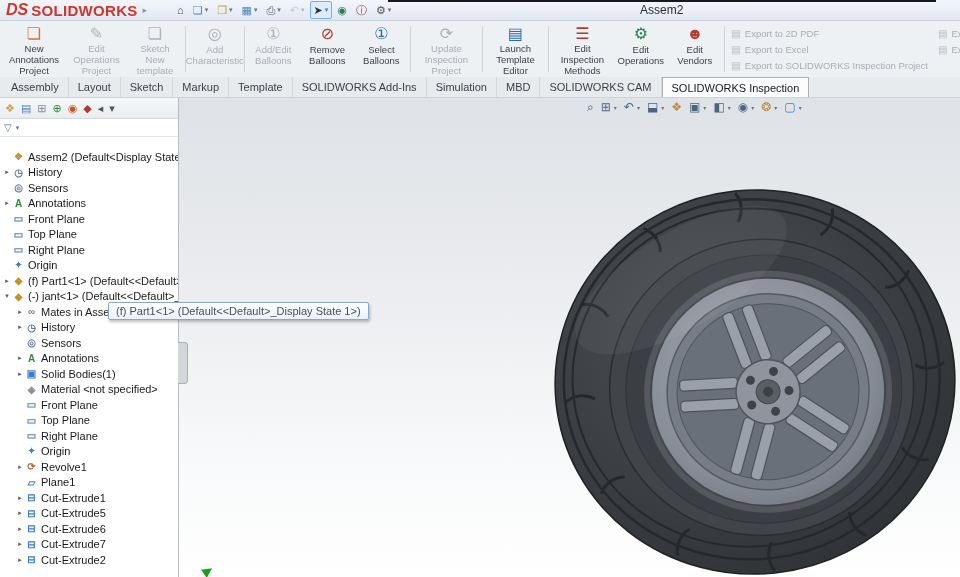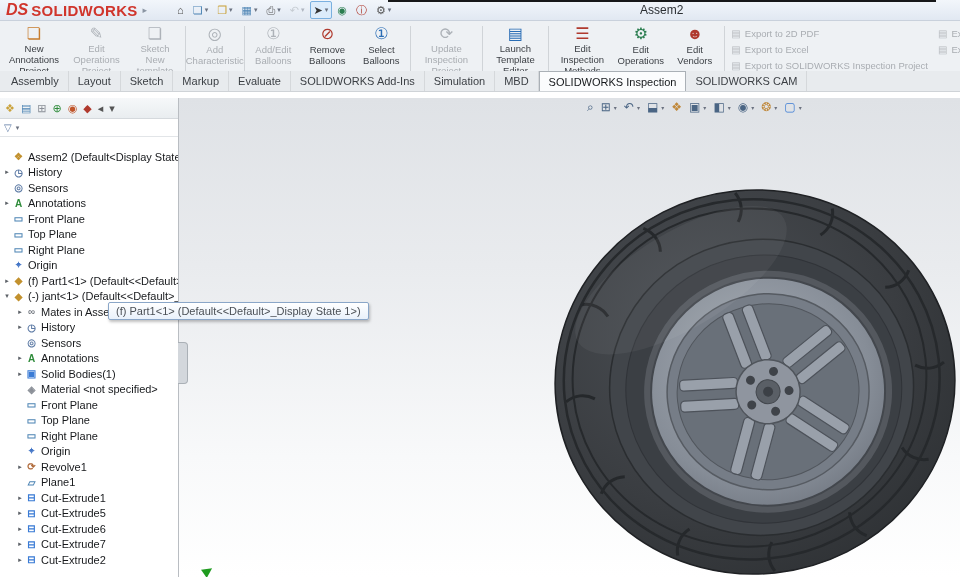--- a/index.html
+++ b/index.html
@@ -32,21 +32,21 @@
   .ric{font-size:16px;line-height:20px;height:21px}
   .rlbl{font-size:9.5px;line-height:1.15;text-align:center;color:#3b3f44}
   .rbtn.dis .rlbl{color:#a9adb2}
   .vsep{width:1px;background:#d0d4d8;margin:5px 2px}
   #ribbon-exports{display:flex;flex-flow:column wrap;height:56px;align-content:flex-start;
     padding:4px 0 0 5px;column-gap:10px}
   .exbtn{display:flex;align-items:center;gap:4px;height:16px;font-size:9.5px;color:#a9adb2;white-space:nowrap}
   .eic{font-size:10px;color:#b8bcc0}
 
   
-  #tabbar{position:absolute;top:71px;left:0;right:0;height:20px;background:#e8ebee;
+  #tabbar{position:absolute;top:77px;left:0;right:0;height:20px;background:#e8ebee;
     display:flex;align-items:stretch;padding-left:2px;border-bottom:1px solid #cfd3d7;z-index:5}
   .tab{display:flex;align-items:center;padding:0 9px;font-size:11px;color:#3b3f44;
     border-right:1px solid #d5d8db}
   .tab.active{background:#fbfcfd;border:1px solid #aab0b6;border-bottom:none;color:#16191c}
 
   
   .panel{position:absolute;top:98px;left:0;bottom:0;width:178px;background:#fff;
     border-right:1px solid #b9bdc2;z-index:2;overflow:hidden}
   #ptabs{height:20px;background:linear-gradient(#f6f8fa,#e9edf0);border-bottom:1px solid #d5d9dd;
     display:flex;align-items:center;gap:6px;padding:0 5px}
@@ -208,26 +208,26 @@
         <span>Export eDrawings</span>
       </div>
     </div>
 </div>
 
 <div id="tabbar">
     <div class="tab">Assembly</div>
     <div class="tab">Layout</div>
     <div class="tab">Sketch</div>
     <div class="tab">Markup</div>
-    <div class="tab">Evaluate</div>
+    <div class="tab">Template</div>
     <div class="tab">SOLIDWORKS Add-Ins</div>
     <div class="tab">Simulation</div>
     <div class="tab">MBD</div>
+    <div class="tab">SOLIDWORKS CAM</div>
     <div class="tab active">SOLIDWORKS Inspection</div>
-    <div class="tab">SOLIDWORKS CAM</div>
   </div>
 
 <div class="panel">
   <div id="ptabs">
       <span class="ptab" style="color: rgb(202, 162, 58);">❖</span>
       <span class="ptab" style="color: rgb(79, 134, 181);">▤</span>
       <span class="ptab" style="color: rgb(138, 143, 151);">⊞</span>
       <span class="ptab" style="color: rgb(46, 139, 58);">⊕</span>
       <span class="ptab" style="color: rgb(192, 85, 42);">◉</span>
       <span class="ptab" style="color: rgb(176, 58, 46);">◆</span>

